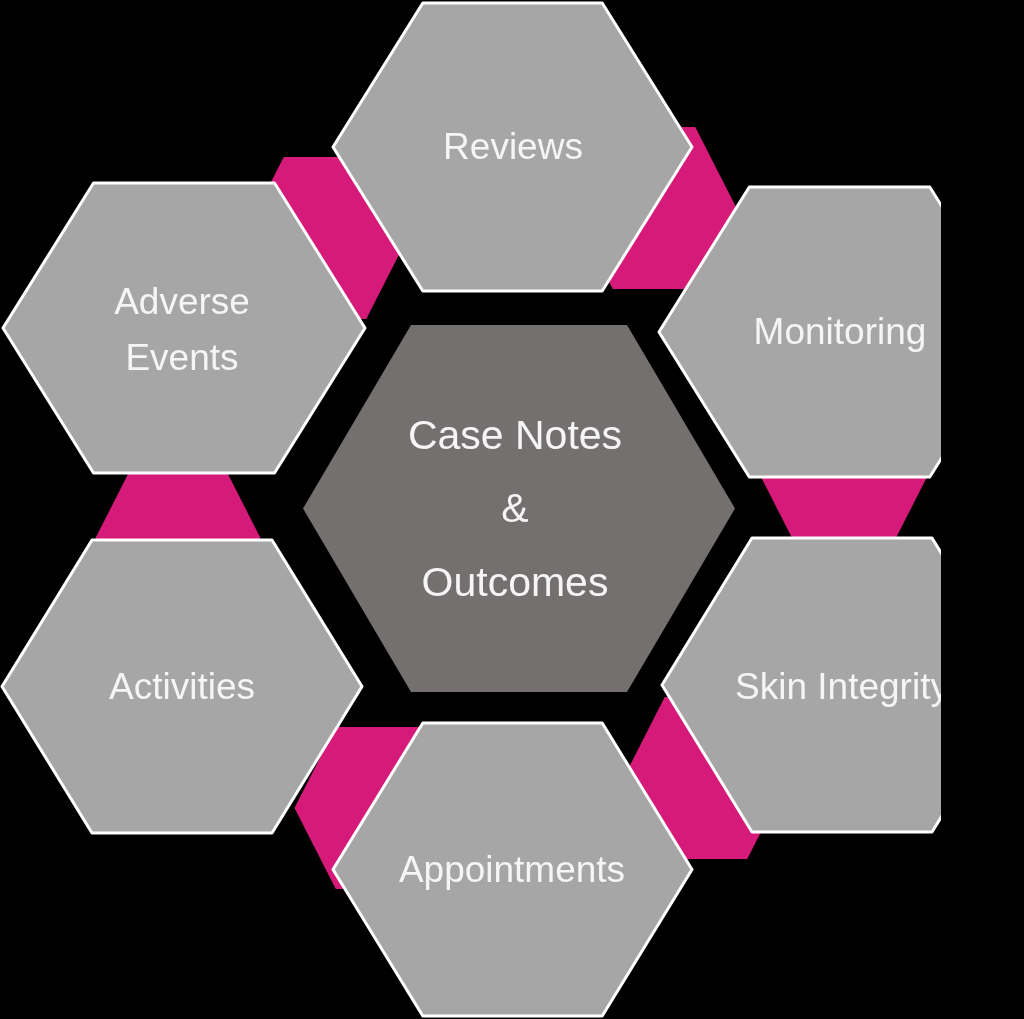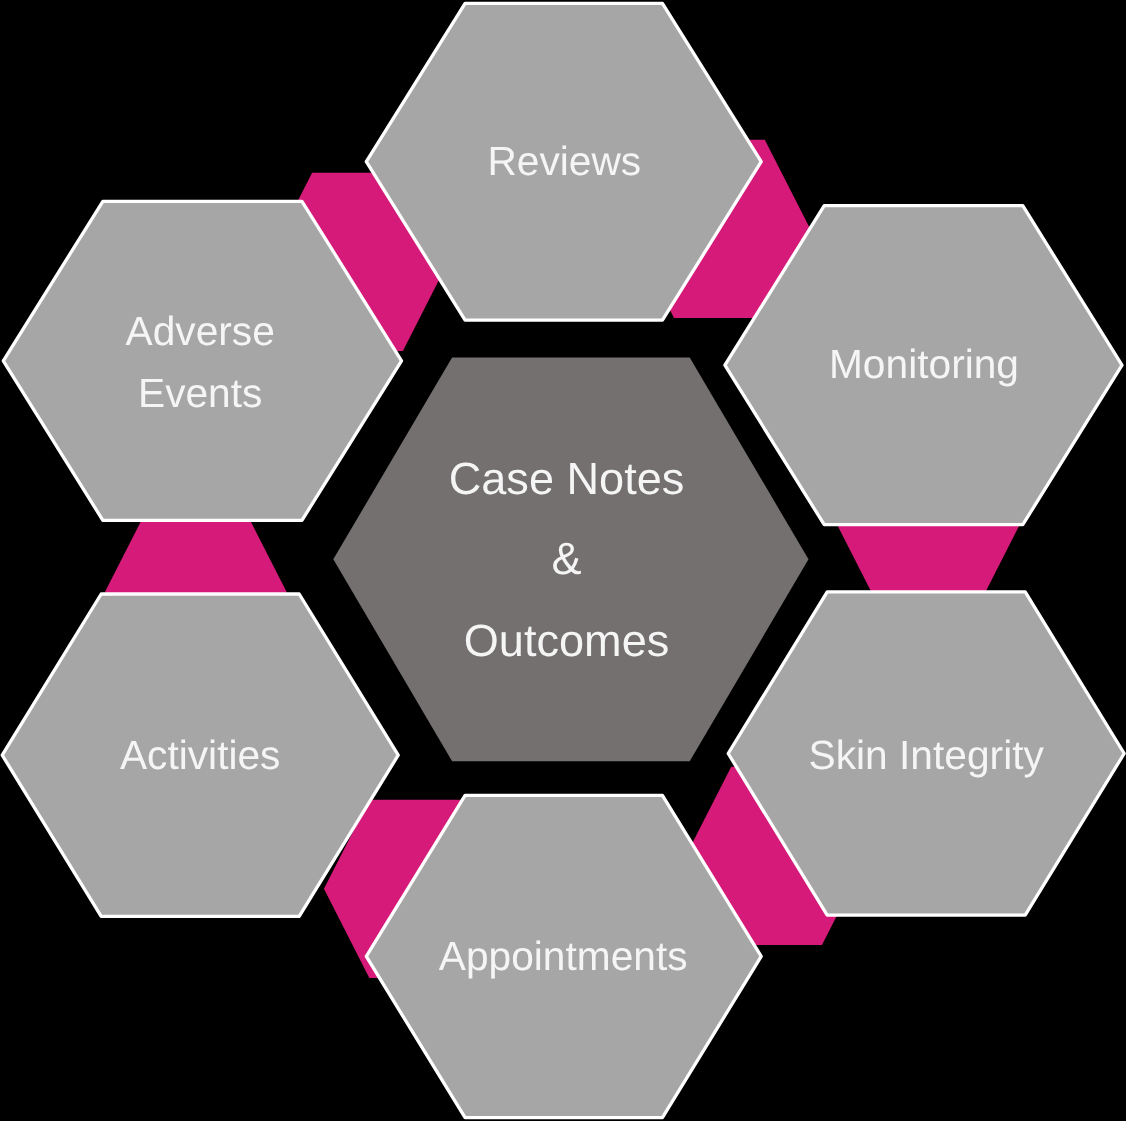--- a/index.html
+++ b/index.html
@@ -2,21 +2,21 @@
 <html><head>
 <meta charset="utf-8">
 <style>
   html, body {
     margin: 0;
     padding: 0;
     background: #000;
   }
   .stage {
     position: relative;
-    width: 1024px;
+    width: 941px;
     height: 1019px;
     overflow: hidden;
   }
   svg { display: block; }
   .hex-outer {
     stroke: #ffffff;
     stroke-width: 3;
     stroke-linejoin: round;
   }
   .hex-center {

